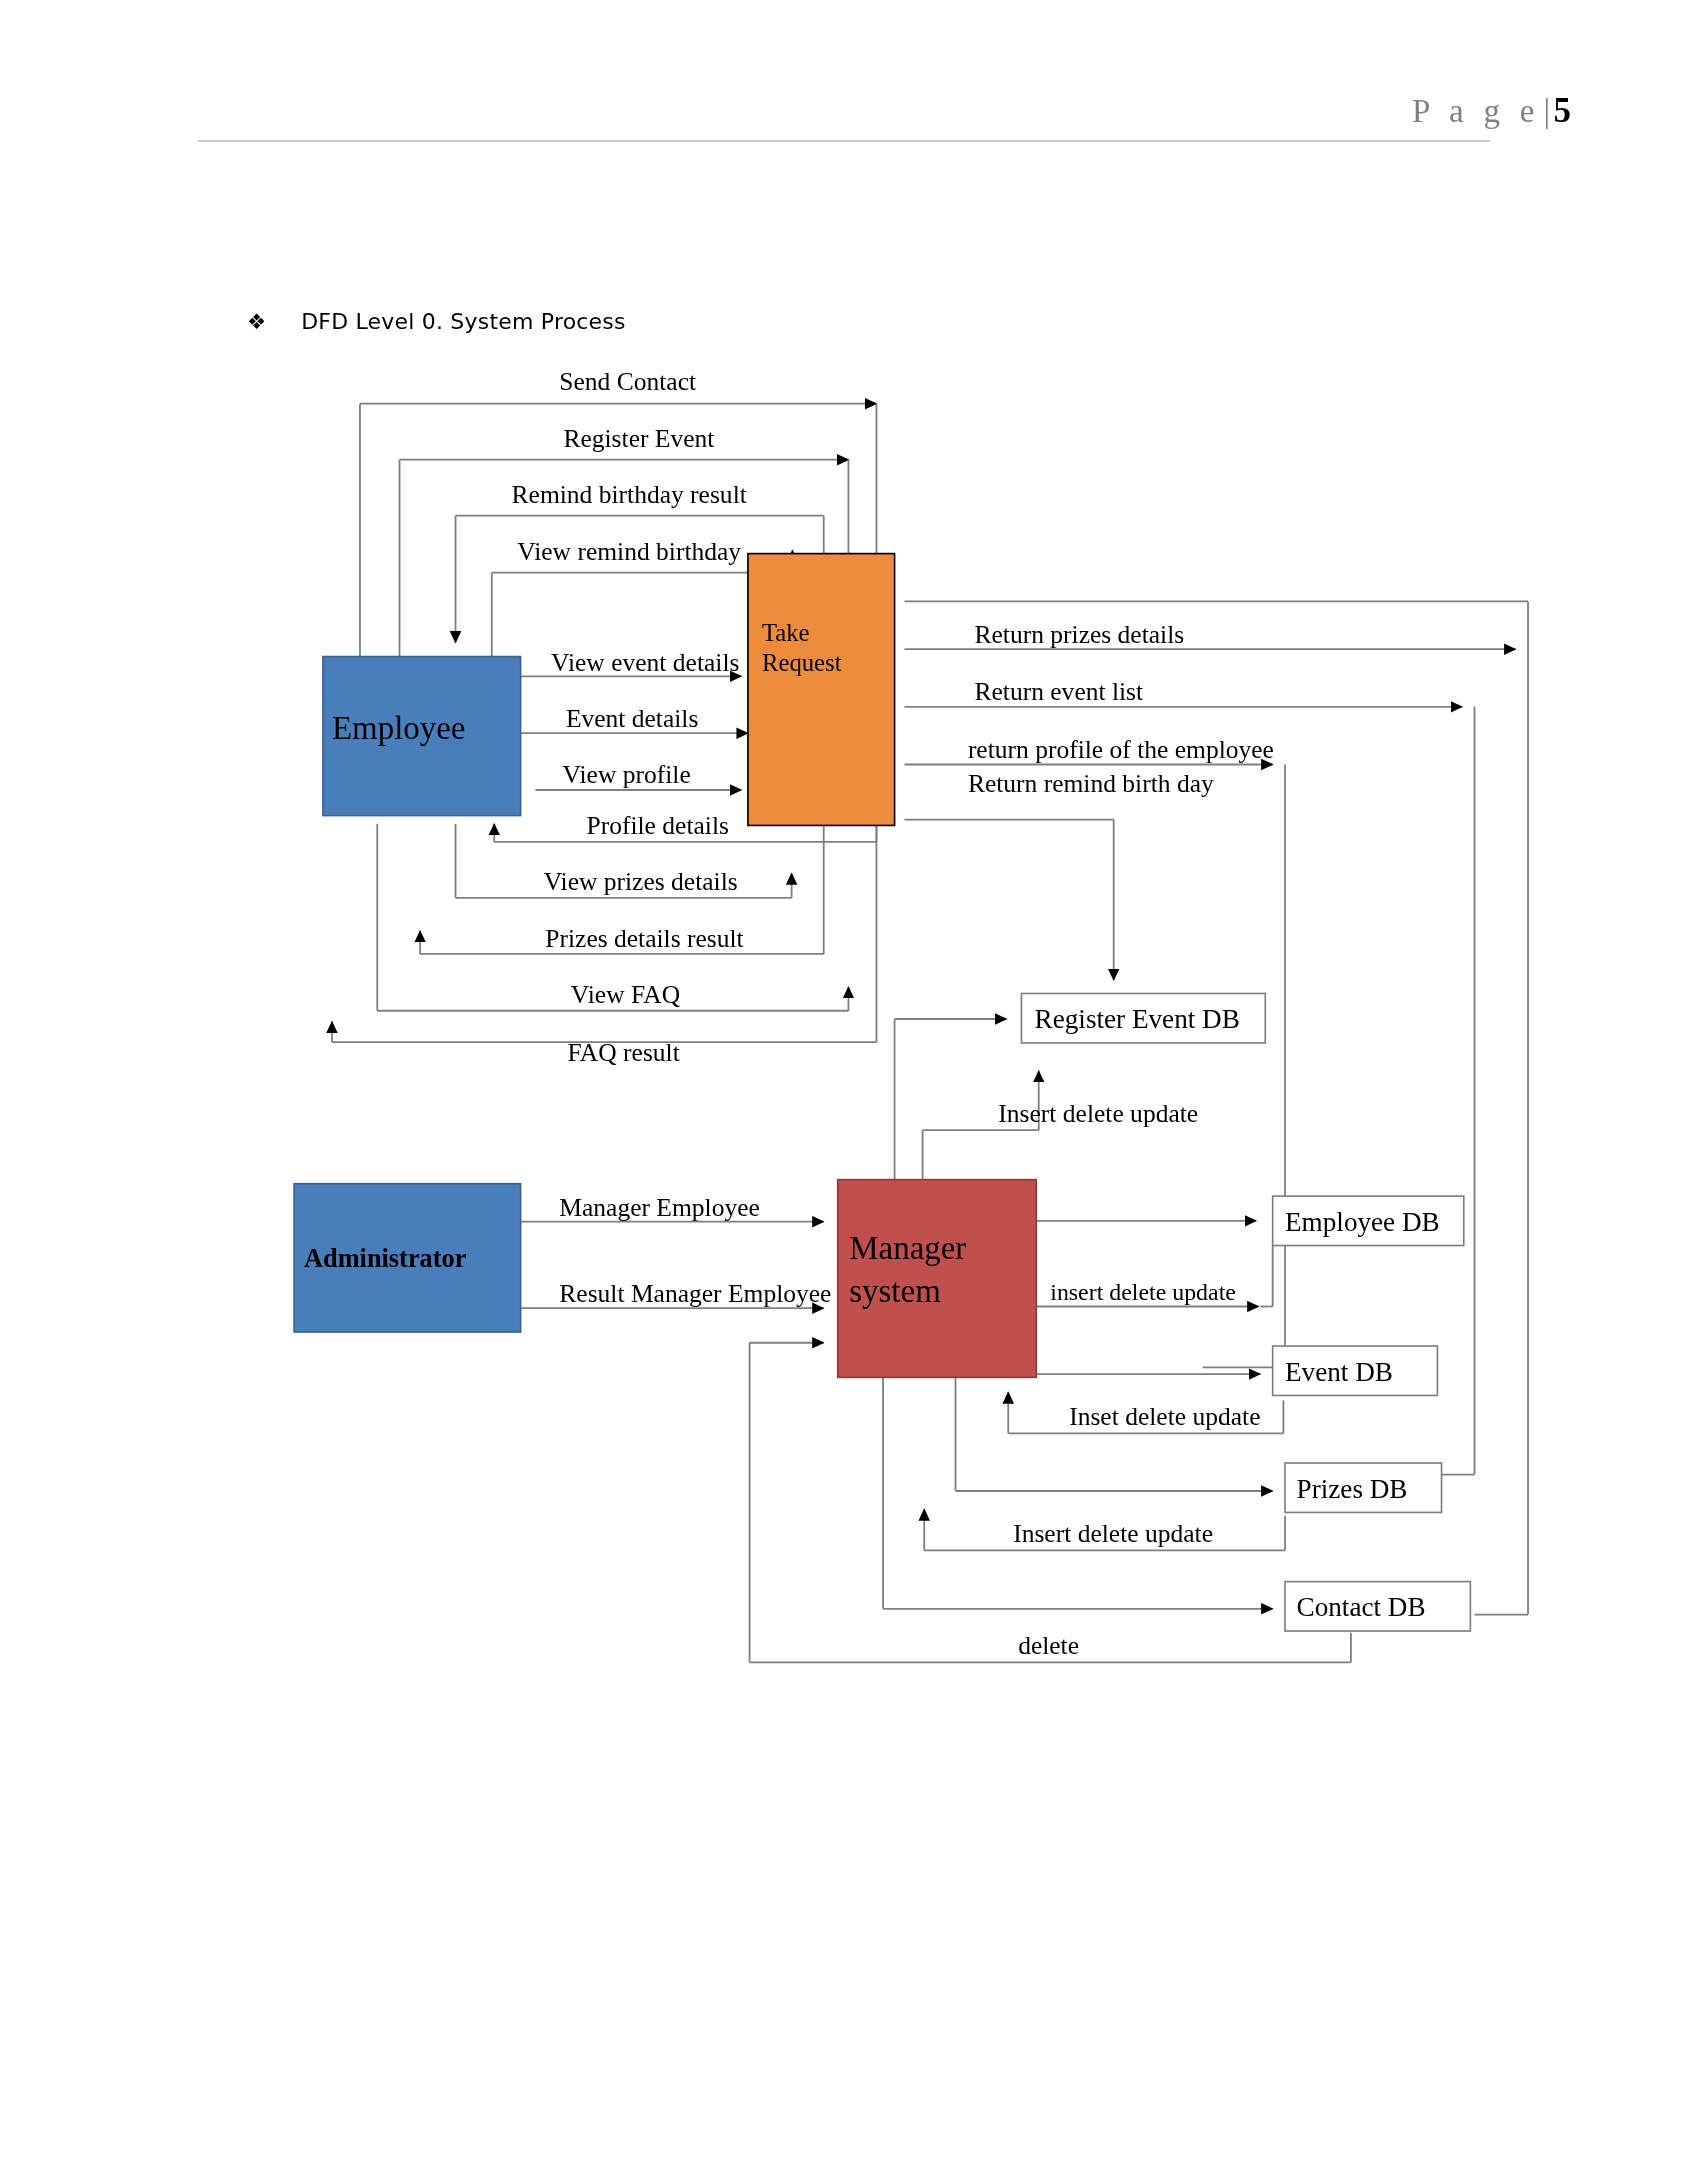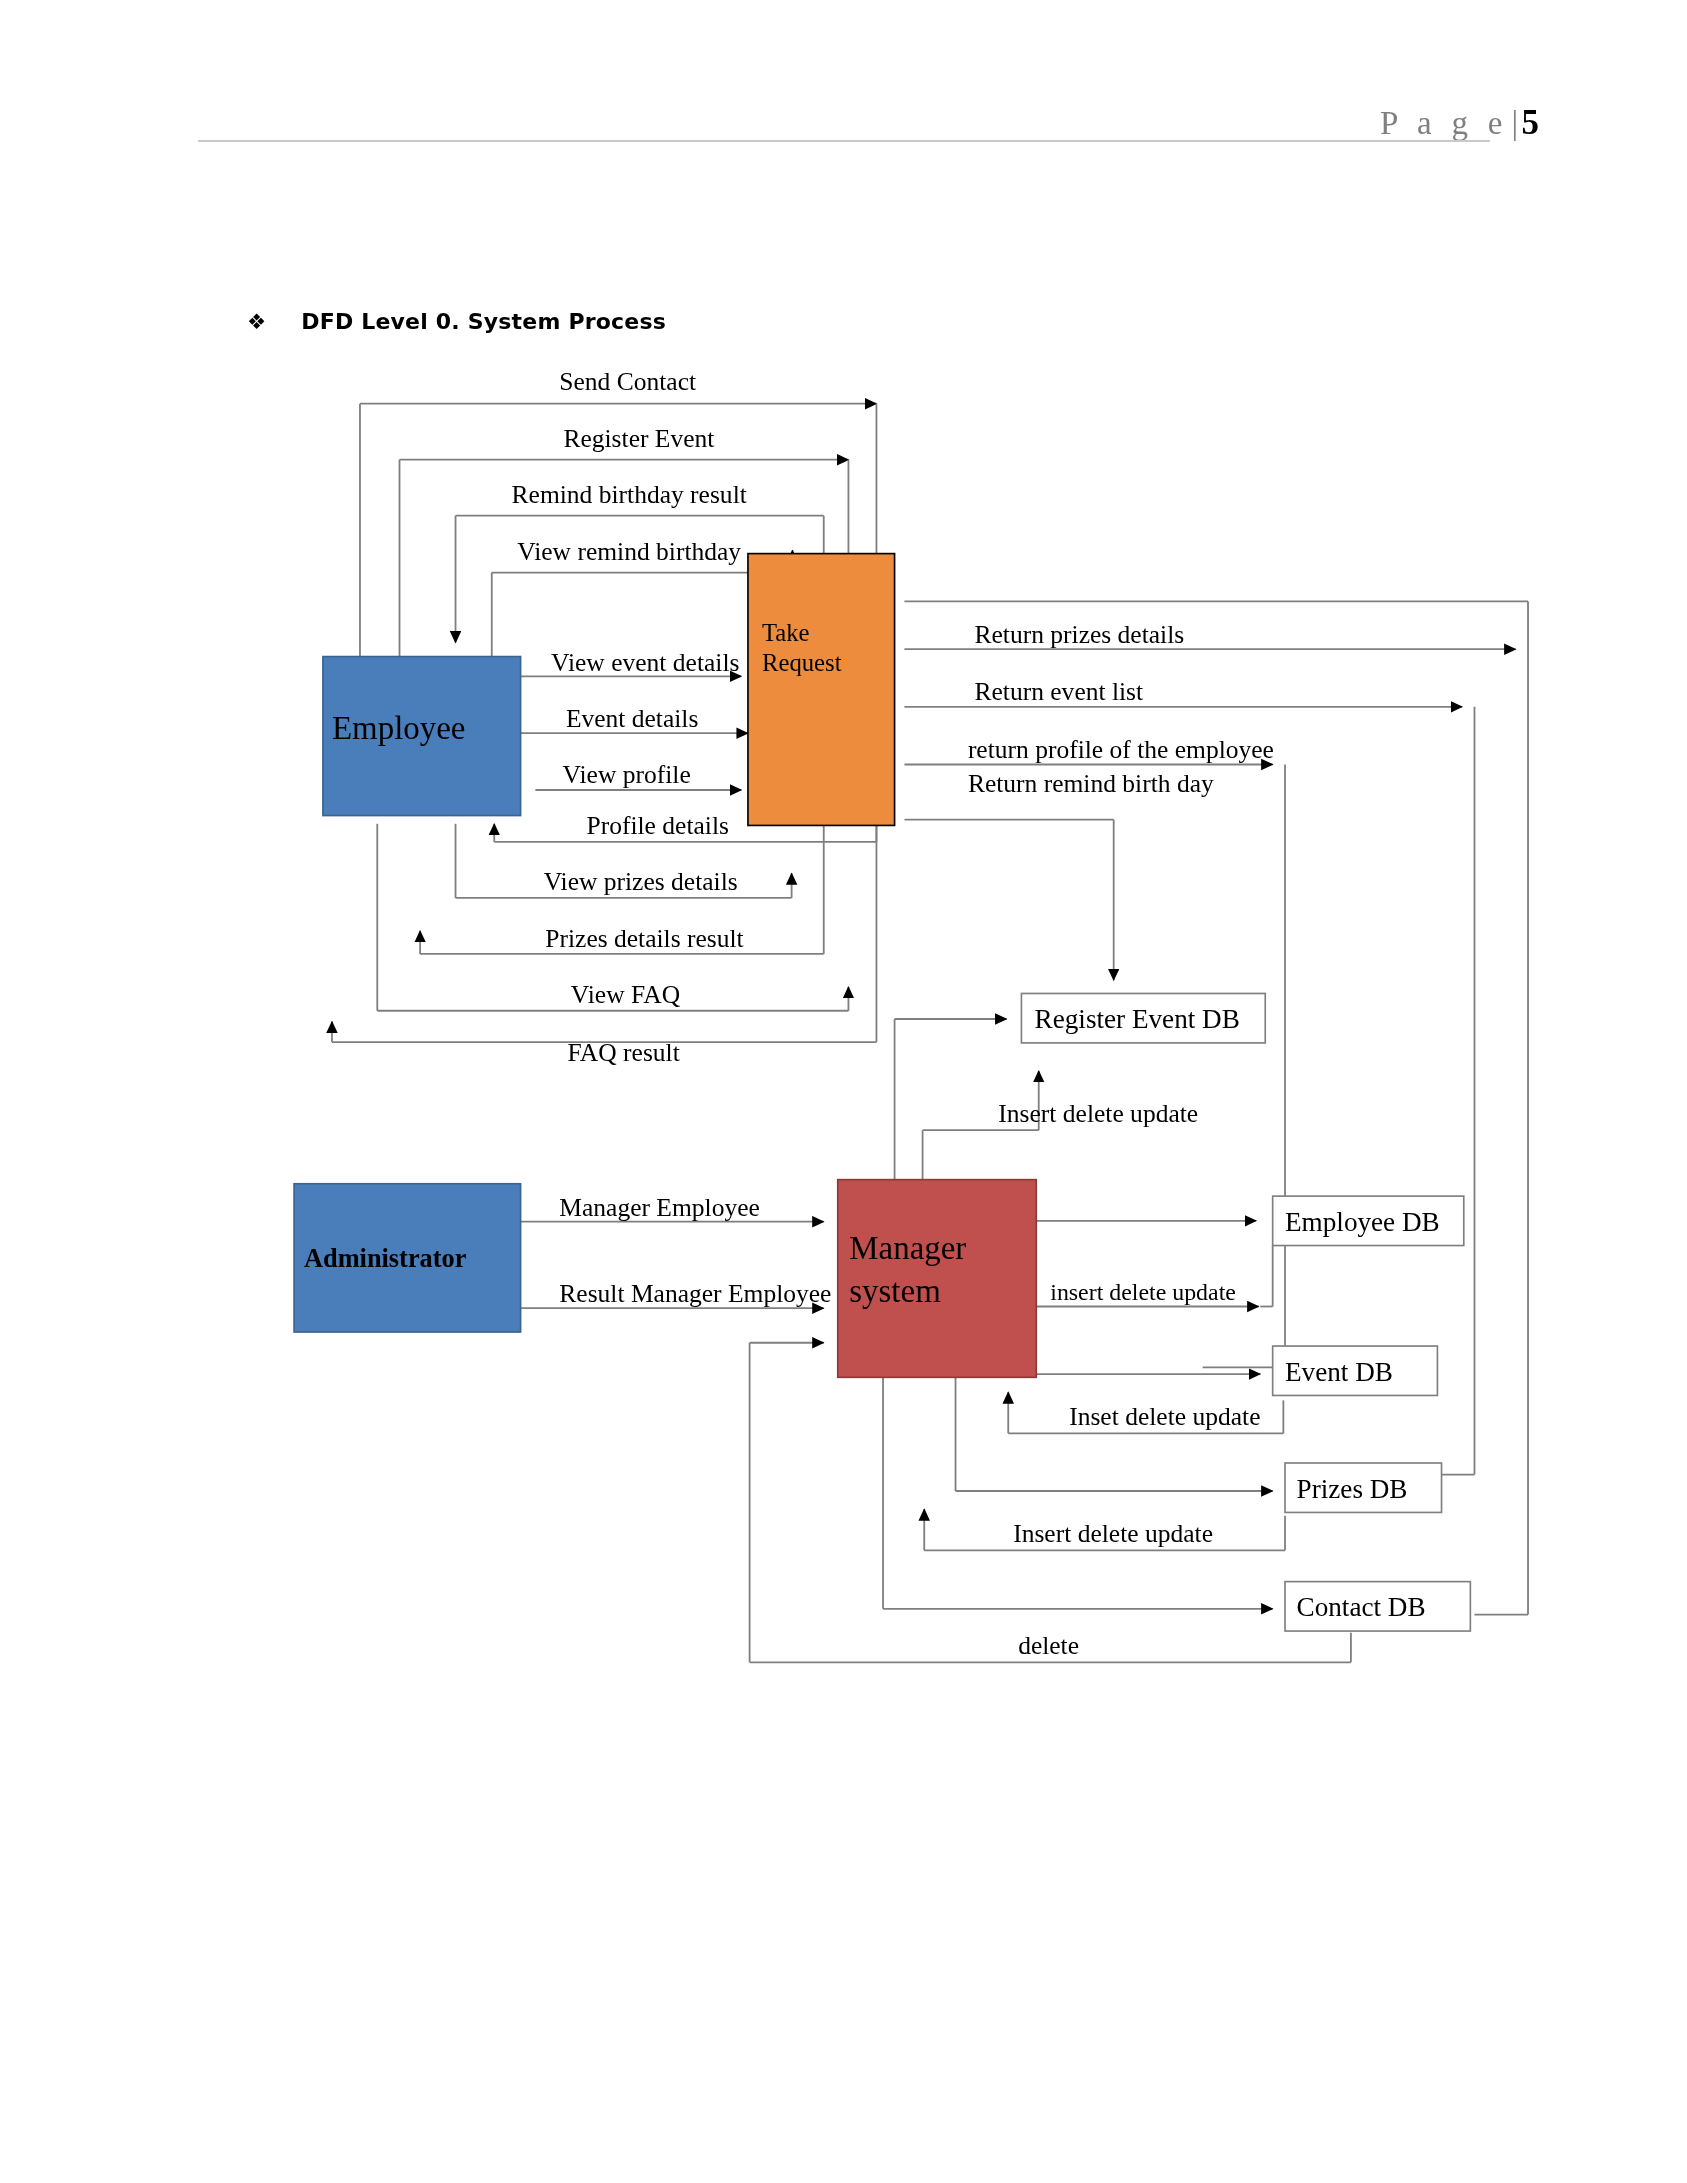--- a/index.html
+++ b/index.html
@@ -1,29 +1,29 @@
 <!DOCTYPE html>
 <html style="font-size:13px"><head>
 <meta charset="utf-8">
 <style>
   html,body{margin:0;padding:0;background:#fff;}
   body{width:1687px;height:2183px;font-family:"Liberation Serif",serif;-webkit-font-smoothing:antialiased;}
   .page{position:relative;width:1687px;height:2183px;background:#fff;overflow:hidden;}
 
   
   .hdr{position:absolute;left:0;top:0;width:1687px;}
-  .hdr-text{position:absolute;right:148px;top:91px;font-family:"Liberation Serif",serif;font-size:33px;color:#808080;letter-spacing:5.8px;white-space:nowrap;margin-top:12px;}
+  .hdr-text{position:absolute;right:116px;top:91px;font-family:"Liberation Serif",serif;font-size:33px;color:#808080;letter-spacing:5.8px;white-space:nowrap;}
   .hdr-text .pgnum{color:#000;font-weight:bold;letter-spacing:0;font-size:35px;}
   .hdr-text .bar{color:#808080;font-weight:normal;letter-spacing:0;padding:0 3.3px;}
   .hdr-rule{position:absolute;left:198px;top:140px;width:1292px;height:1.6px;background:#c9c9c9;}
 
   
   .sec{position:absolute;left:247px;top:309px;display:flex;align-items:center;}
   .sec-bullet{font-family:"DejaVu Sans",sans-serif;font-size:21.4px;color:#000;margin-right:35px;line-height:1;}
-  .sec-title{font-family:"DejaVu Sans",sans-serif;font-size:22px;font-weight:bold;color:#000;letter-spacing:0.2px;}
+  .sec-title{font-family:"DejaVu Sans",sans-serif;font-size:22px;font-weight:normal;color:#000;letter-spacing:0.2px;}
 
   
   .diagram{position:absolute;left:0;top:0;width:1687px;height:2183px;}
   .dline{stroke:#7f7f7f;stroke-width:2.2;fill:none;}
   .dhead{fill:#000;stroke:none;}
   .lbl{font-family:"Liberation Serif",serif;font-size:31px;fill:#000;}
   .lbl-sm{font-family:"Liberation Serif",serif;font-size:29px;fill:#000;}
   .boxtxt{font-family:"Liberation Serif",serif;font-size:40px;fill:#000;}
   .boxtxt-b{font-family:"Liberation Serif",serif;font-size:32px;font-weight:bold;fill:#000;}
   .dbtxt{font-family:"Liberation Serif",serif;font-size:33px;fill:#000;}

